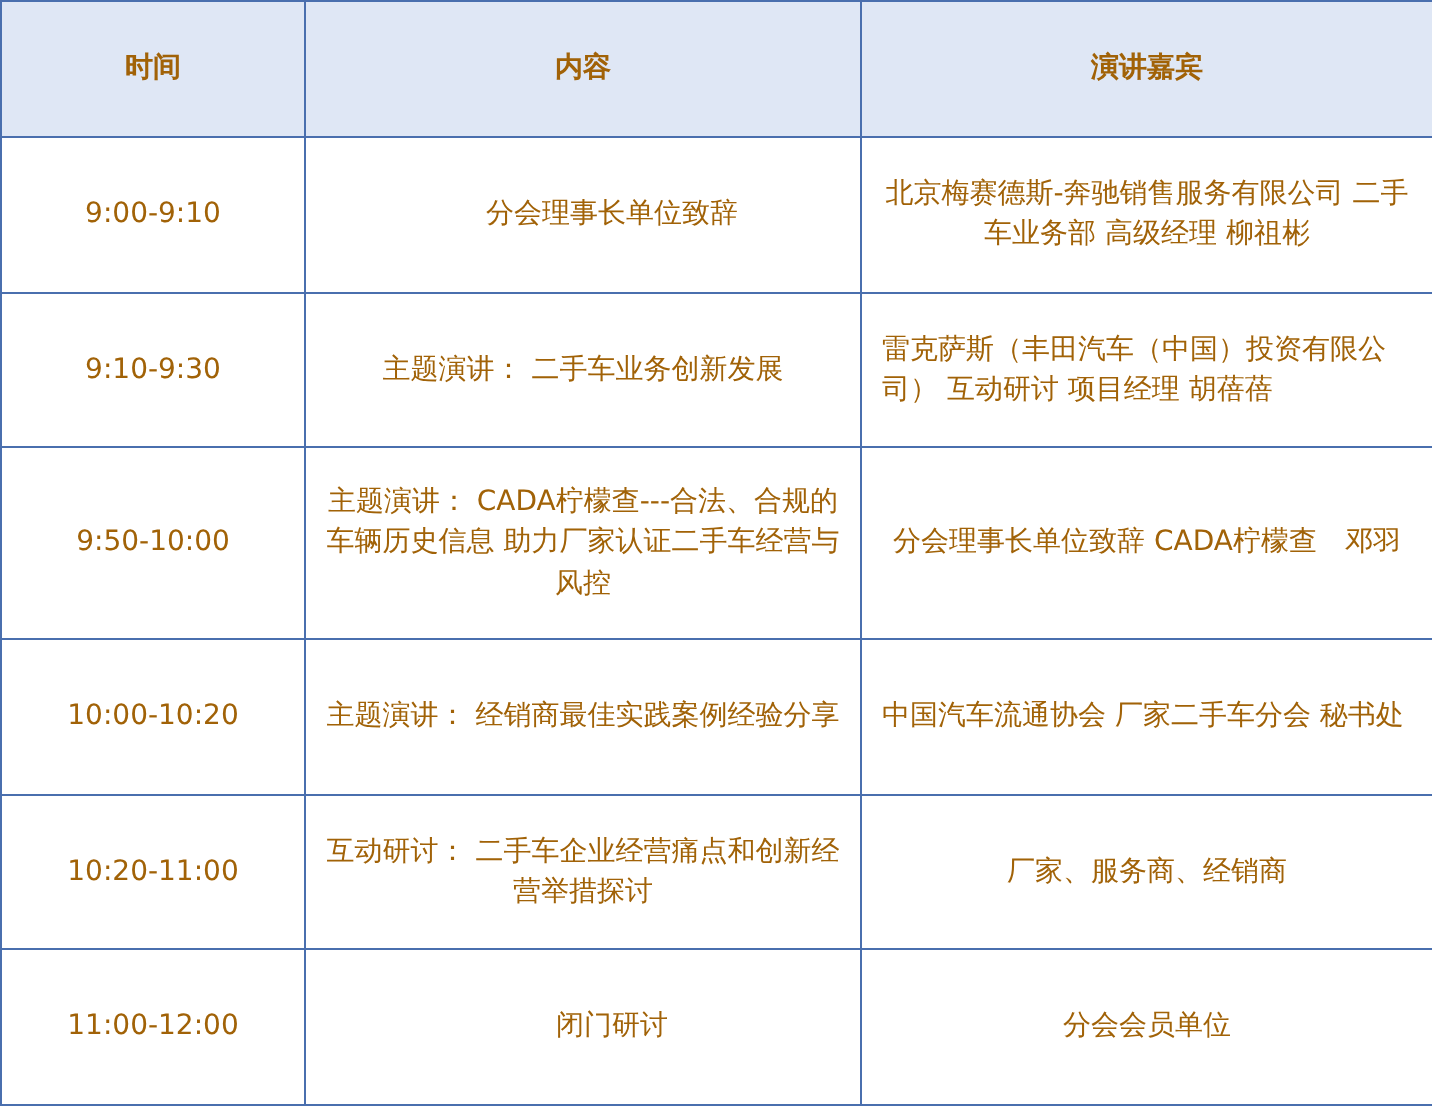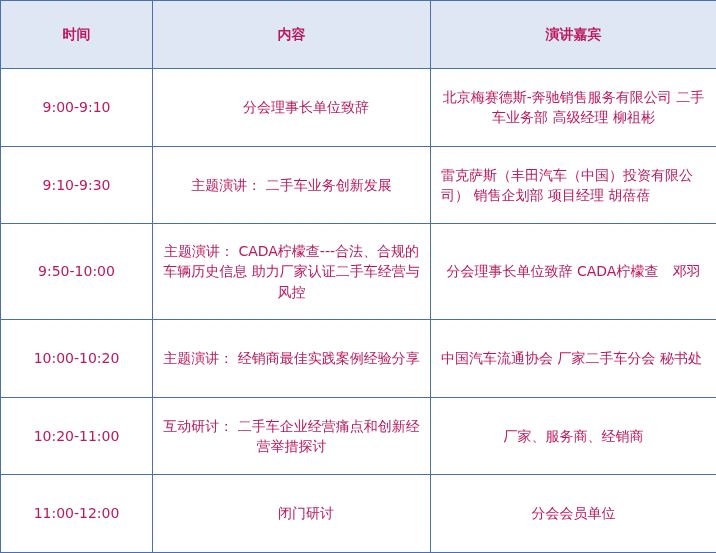--- a/index.html
+++ b/index.html
@@ -21,21 +21,21 @@
   }
   .agenda-table col.c-time { width: 152px; }
   .agenda-table col.c-topic { width: 278px; }
   .agenda-table col.c-speaker { width: 286px; }
 
   .agenda-table th,
   .agenda-table td {
     border: 1px solid #4a6fae;
     padding: 6px 10px;
     font-size: 14px;
-    color: #be185d;
+    color: #a16207;
     line-height: 1.45;
     vertical-align: middle;
     box-sizing: border-box;
   }
   thead th {
     background: #dfe7f5;
     font-size: 19px;
     font-weight: bold;
     text-align: center;
     height: 68px;
@@ -81,21 +81,21 @@
   </thead>
   <tbody>
     <tr>
       <td class="time-cell">9:00-9:10</td>
       <td class="topic-cell center">分会理事长单位致辞</td>
       <td class="speaker-cell">北京梅赛德斯-奔驰销售服务有限公司 二手车业务部 高级经理 柳祖彬</td>
     </tr>
     <tr>
       <td class="time-cell">9:10-9:30</td>
       <td class="topic-cell">主题演讲： 二手车业务创新发展</td>
-      <td class="speaker-cell left">雷克萨斯（丰田汽车（中国）投资有限公司） 销售企划部 项目经理 胡蓓蓓</td>
+      <td class="speaker-cell left">雷克萨斯（丰田汽车（中国）投资有限公司） 互动研讨 项目经理 胡蓓蓓</td>
     </tr>
     <tr class="tall">
       <td class="time-cell">9:50-10:00</td>
       <td class="topic-cell">主题演讲： CADA柠檬查---合法、合规的车辆历史信息 助力厂家认证二手车经营与风控</td>
       <td class="speaker-cell">分会理事长单位致辞 CADA柠檬查　邓羽</td>
     </tr>
     <tr>
       <td class="time-cell">10:00-10:20</td>
       <td class="topic-cell">主题演讲： 经销商最佳实践案例经验分享</td>
       <td class="speaker-cell left">中国汽车流通协会 厂家二手车分会 秘书处</td>

